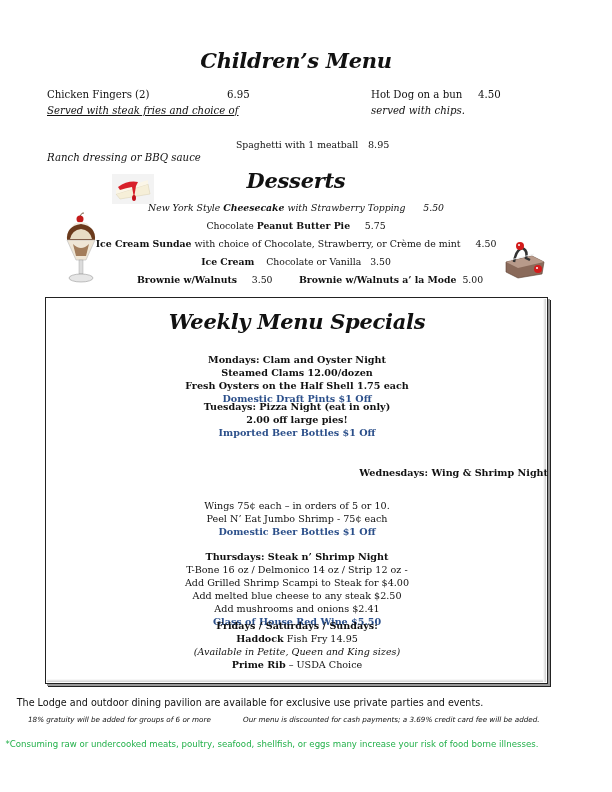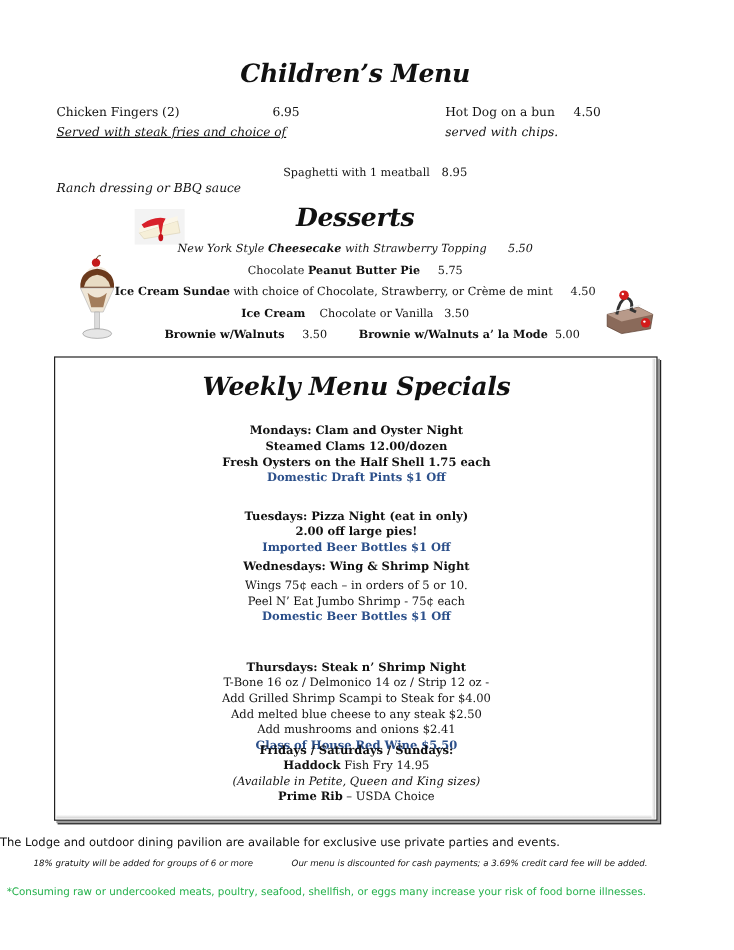--- a/index.html
+++ b/index.html
@@ -17,21 +17,21 @@
   .special-block { position: absolute; left: 46px; width: 502px; text-align: center; font-size: 9.6px; line-height: 13px; }
   .special-block .line { display: block; white-space: nowrap; }
   .blue { color: #2b4f8a; font-weight: bold; }
   .box { position: absolute; left: 45px; top: 297px; width: 501px; height: 385px;
          border: 1px solid #222; box-shadow: 2px 2px 0 #9a9a9a, 3px 3px 0 #222; background: #fff; }
   .box::after { content: ""; position: absolute; right: 1px; top: 1px; bottom: 1px; width: 3px;
          background: linear-gradient(to right, #fff, #cfcfcf); }
   .box::before { content: ""; position: absolute; left: 1px; right: 1px; bottom: 1px; height: 3px;
          background: linear-gradient(to bottom, #fff, #cfcfcf); }
   .sans { font-family: "DejaVu Sans", "Liberation Sans", sans-serif; }
-  .footer-main { left: 0; width: 500px; top: 697px; font-size: 9.6px; }
+  .footer-main { left: 0; width: 500px; text-align: center; top: 697px; font-size: 9.6px; }
   .footer-small { top: 715px; font-size: 7.2px; font-style: italic; }
   .footer-green { left: 0; width: 544px; text-align: center; top: 739px; font-size: 8.6px; color: #22b04a; }
   .img { position: absolute; }
 </style>
 </head>
 <body>
 
 <div class="abs title t-children">Children’s Menu</div>
 
 <div class="abs item" style="left:47px; top:89px;">Chicken Fingers (2)</div>
@@ -108,28 +108,28 @@
 
 <div class="abs title t-weekly">Weekly Menu Specials</div>
 
 <div class="special-block" style="top:353px;">
   <span class="line b">Mondays:   Clam and Oyster Night</span>
   <span class="line b">Steamed Clams 12.00/dozen</span>
   <span class="line b">Fresh Oysters on the Half Shell    1.75 each</span>
   <span class="line blue">Domestic Draft Pints $1 Off</span>
 </div>
 
-<div class="special-block" style="top:424px;">
+<div class="special-block" style="top:400px;">
   <span class="line b">Tuesdays:  Pizza Night (eat in only)</span>
   <span class="line b">2.00 off large pies!</span>
   <span class="line blue">Imported Beer Bottles $1 Off</span>
 </div>
 
 <div class="special-block" style="top:466px;">
-  <span class="line b" style="margin-bottom:3px;">Wednesdays: Wing &amp; Shrimp Night</span>
+  <span class="line b" style="margin-bottom:20px;text-align:right;">Wednesdays: Wing &amp; Shrimp Night</span>
   <span class="line">Wings 75¢ each – in orders of 5 or 10.</span>
   <span class="line">Peel N’ Eat Jumbo Shrimp - 75¢ each</span>
   <span class="line blue">Domestic Beer Bottles $1 Off</span>
 </div>
 
 <div class="special-block" style="top:550px;">
   <span class="line b">Thursdays: Steak n’ Shrimp Night</span>
   <span class="line">T-Bone 16 oz / Delmonico 14 oz / Strip 12 oz -</span>
   <span class="line">Add Grilled Shrimp Scampi to Steak for $4.00</span>
   <span class="line">Add melted blue cheese to any steak $2.50</span>

